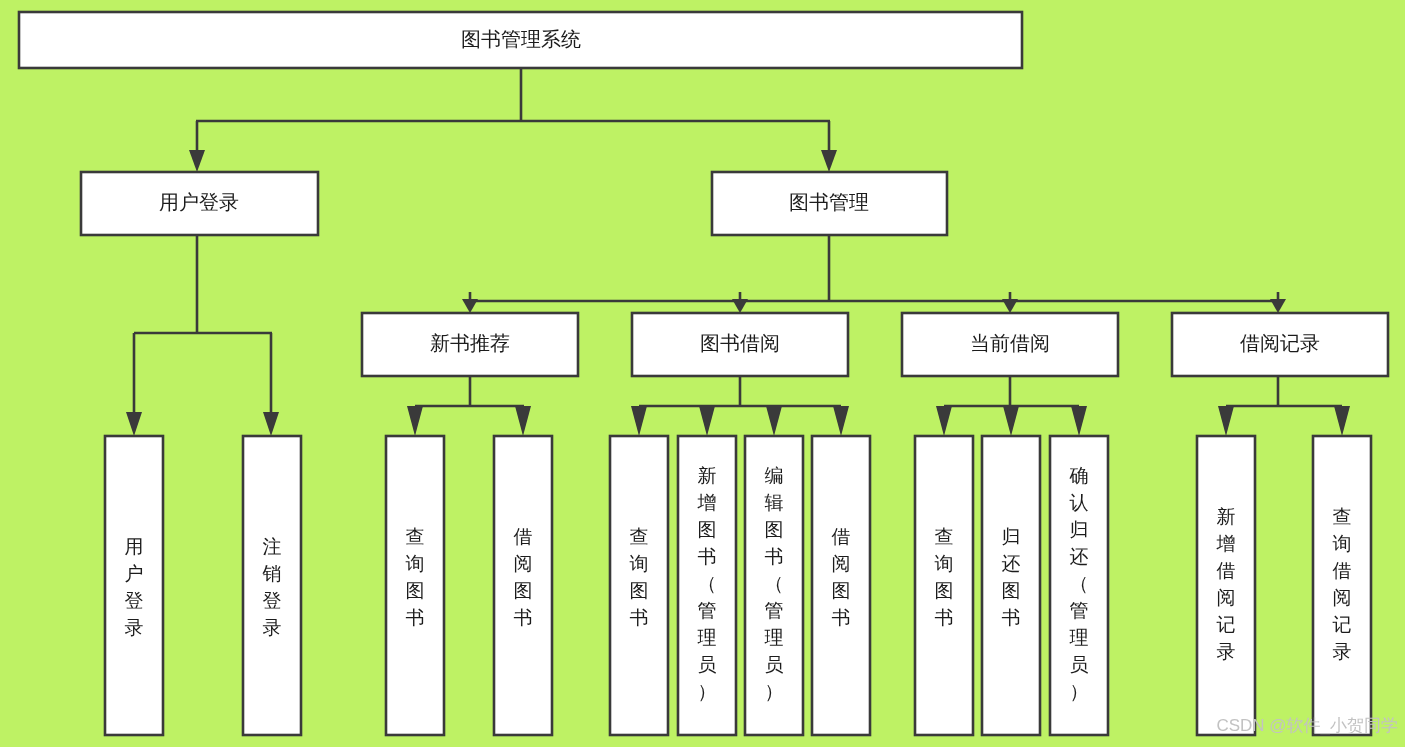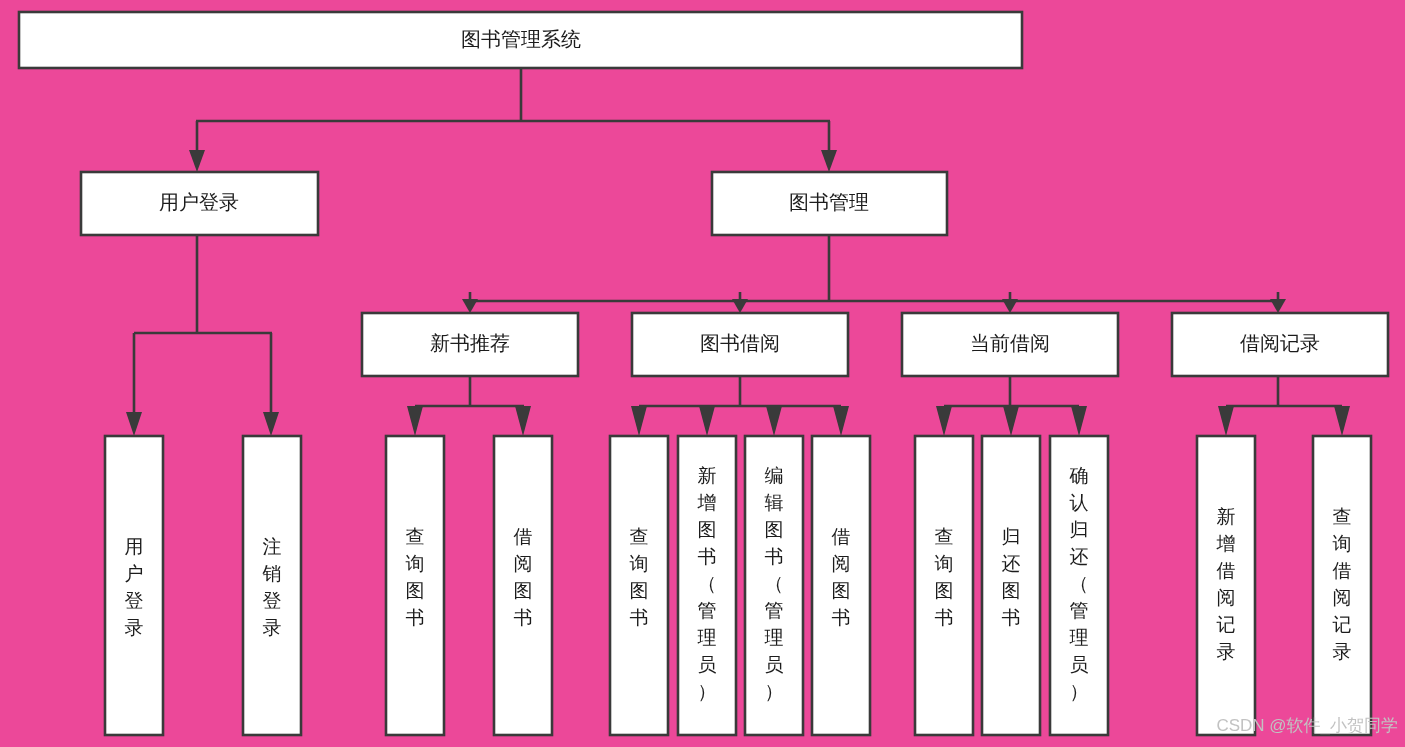--- a/index.html
+++ b/index.html
@@ -8,21 +8,21 @@
     padding: 0;
     background: #ffffff;
   }
   body {
     font-family: "Liberation Sans", "DejaVu Sans", sans-serif;
   }
   #diagram-root {
     position: relative;
     width: 1405px;
     height: 747px;
-    background: #ec4899;
+    background: #bef264;
     overflow: hidden;
   }
   svg.flow-canvas {
     position: absolute;
     left: 0;
     top: 0;
     width: 1405px;
     height: 747px;
     display: block;
   }

